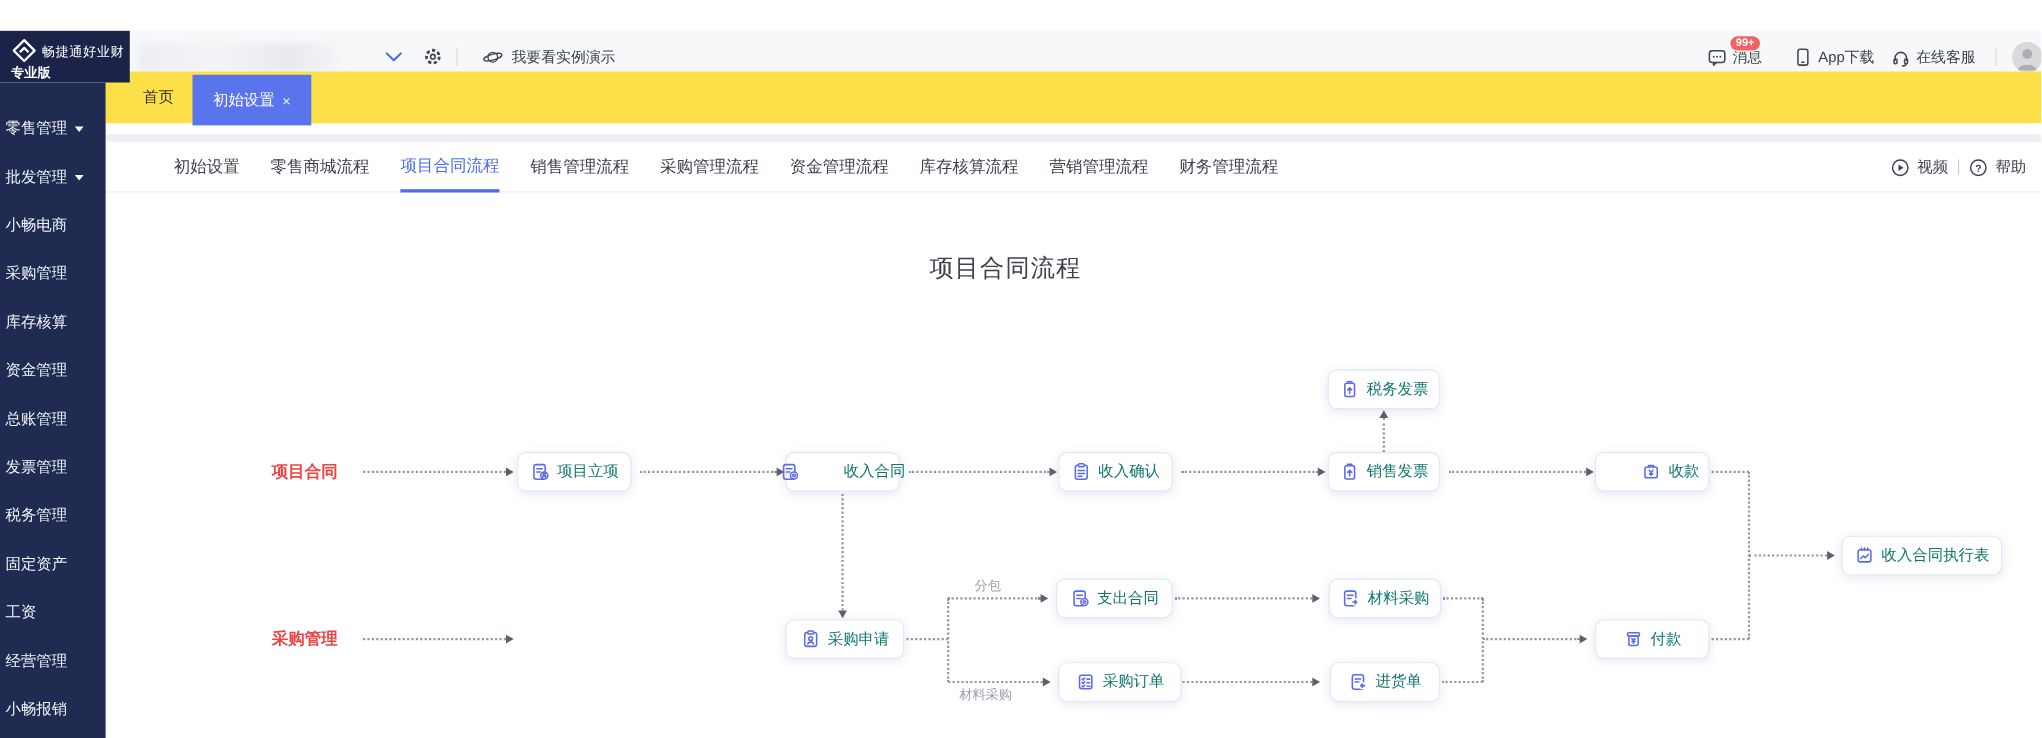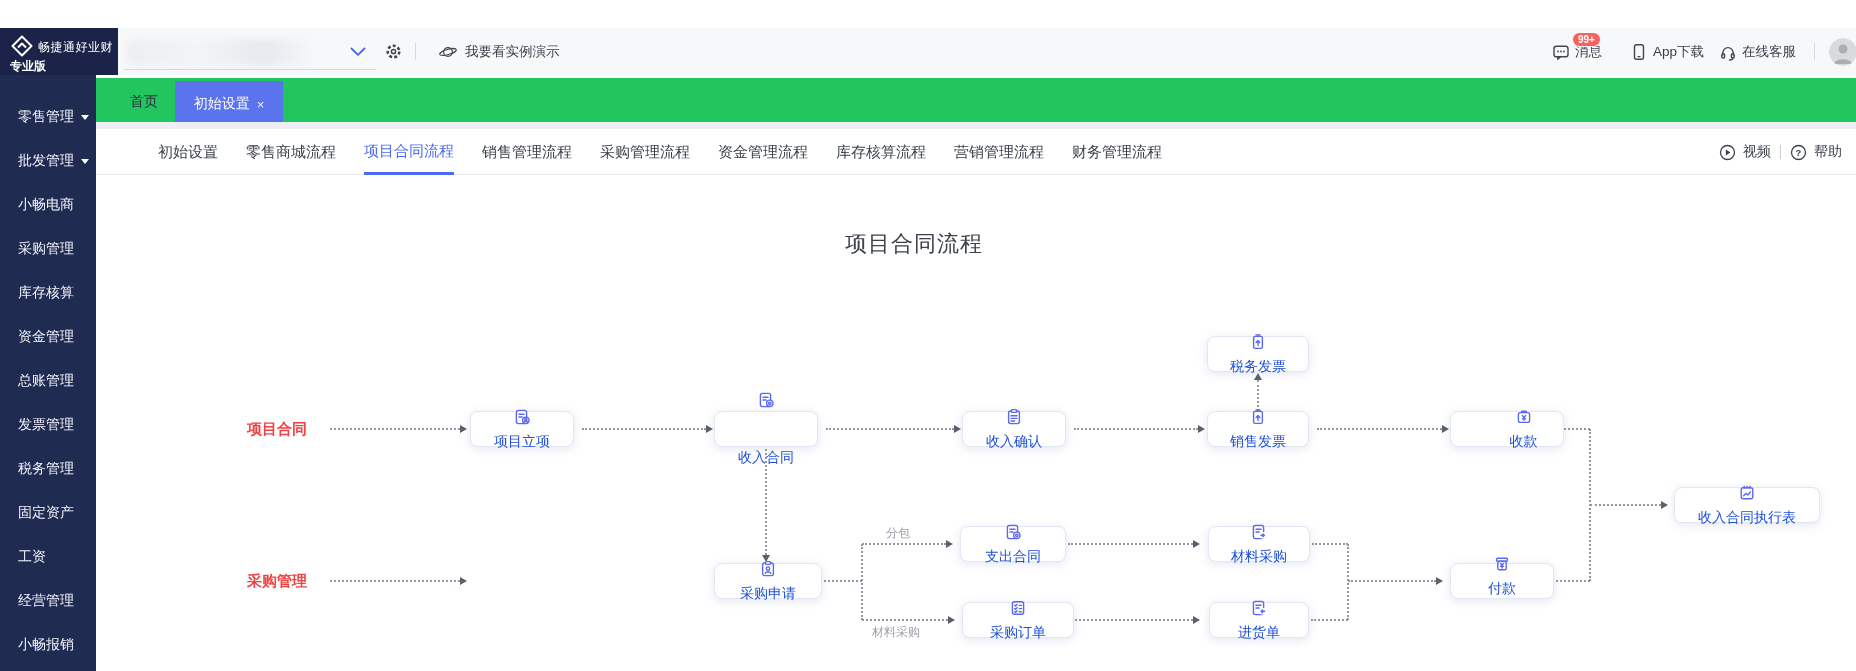--- a/index.html
+++ b/index.html
@@ -9,38 +9,38 @@
   .white-strip{position:absolute;left:0;top:0;width:100%;height:28px;background:#ffffff;}
   
   .logo-block{position:absolute;left:0;top:28px;width:118px;height:47px;background:#1b2448;z-index:6;color:#fff;}
   .logo-mark{position:absolute;left:11px;top:36px-28px;}
   .logo-mark{left:11px;top:7px;}
   .brand-name{position:absolute;left:38px;top:11px;font-size:12px;color:#fff;white-space:nowrap;letter-spacing:.5px;}
   .brand-edition{position:absolute;left:10px;top:30px;font-size:12px;font-weight:bold;color:#fff;}
   
   .sidebar{position:absolute;left:0;top:75px;width:96px;height:596px;background:#202b52;z-index:5;}
   .side-item{position:absolute;left:0;width:96px;height:22px;display:flex;align-items:center;padding-left:5px;
-             box-sizing:border-box;color:#f2f4fa;font-size:14px;font-weight:500;cursor:pointer;white-space:nowrap;margin-left:13px;}
+             box-sizing:border-box;color:#f2f4fa;font-size:14px;font-weight:500;cursor:pointer;white-space:nowrap;}
   .caret-down{width:0;height:0;border-left:4px solid transparent;border-right:4px solid transparent;
               border-top:5px solid #ffffff;margin-left:7px;}
   
   .header{position:absolute;left:118px;top:28px;right:0;height:47px;background:#f7f8fa;}
   .redacted{position:absolute;left:8px;top:11px;width:185px;height:27px;border-radius:6px;
             background:linear-gradient(90deg,#eceef2 0%,#f3f4f7 40%,#e7e9ee 75%,#f5f6f8 100%);filter:blur(3px);}
   .search-underline{position:absolute;left:6px;top:41px;width:252px;height:1px;background:#d5d8de;}
   .hdr-abs{position:absolute;top:0;height:47px;display:flex;align-items:center;}
   .hdr-text{font-size:13.5px;color:#3a3e48;white-space:nowrap;}
   .vdiv{width:1px;height:17px;background:#d8dade;}
   .hdr-right{position:absolute;left:1434px;top:0;height:47px;display:flex;align-items:center;color:#3a3e48;font-size:13.5px;white-space:nowrap;}
   .hdr-item{display:flex;align-items:center;gap:5px;cursor:pointer;position:relative;}
   .msg-badge{position:absolute;top:-11px;left:20px;background:#f56060;color:#fff;font-size:10px;font-weight:bold;
              padding:1px 5px;border-radius:9px;border:1.5px solid #fff;line-height:11px;}
   .avatar{width:28px;height:28px;border-radius:50%;overflow:hidden;flex:0 0 auto;cursor:pointer;}
   
-  .tabstrip{position:absolute;left:96px;top:78px;right:0;height:47px;background:#22c55e;}
+  .tabstrip{position:absolute;left:96px;top:65px;right:0;height:47px;background:#fde047;}
   .tab-home{position:absolute;left:20px;top:0;height:47px;line-height:47px;padding:0 14px;font-size:14px;color:#2f333d;cursor:pointer;}
   .tab-active{position:absolute;left:79px;top:3px;height:46px;width:108px;background:#5a74ee;color:#fff;
               display:flex;align-items:center;justify-content:center;gap:7px;font-size:14px;cursor:pointer;}
   .tab-close{font-size:13px;opacity:.9;cursor:pointer;}
   .gap-band{position:absolute;left:96px;top:122px;right:0;height:7px;background:#edeff4;}
   
   .content{position:absolute;left:96px;top:129px;right:0;bottom:0;background:#fff;}
   .subbar{position:absolute;left:0;top:0;right:0;height:46px;border-bottom:1px solid #e9ebf1;
           display:flex;align-items:center;padding-left:62px;gap:28px;box-sizing:border-box;}
   .subtab{font-size:15px;color:#3c414c;height:46px;line-height:45px;cursor:pointer;box-sizing:border-box;white-space:nowrap;}
@@ -48,21 +48,21 @@
   .page-actions{position:absolute;right:14px;top:0;height:46px;display:flex;align-items:center;gap:7px;
                 color:#3c414c;font-size:14px;}
   .pa-div{width:1px;height:14px;background:#c9ccd4;margin:0 2px;}
   .flow-title{position:absolute;left:518px;top:100px;width:600px;text-align:center;font-size:22px;
               color:#3d424c;font-weight:500;letter-spacing:1px;}
   
   .flow{position:absolute;inset:0;}
   .lane-label{position:absolute;font-size:15px;font-weight:bold;color:#ef4444;white-space:nowrap;z-index:2;}
   .fnode{position:absolute;box-sizing:border-box;height:36px;background:#fff;border:1px solid #e3e6f3;border-radius:8px;
          box-shadow:0 2px 10px rgba(88,105,180,.16);display:flex;align-items:center;justify-content:center;gap:7px;
-         font-size:14px;color:#1d4ed8;font-weight:500;z-index:2;cursor:pointer;white-space:nowrap;flex-direction:column;}
+         font-size:14px;color:#0f766e;font-weight:500;z-index:2;cursor:pointer;white-space:nowrap;}
   .fnode .nico{display:flex;align-items:center;}
   .eh{position:absolute;border-top:2px dotted #9298a3;z-index:1;}
   .ev{position:absolute;border-left:2px dotted #9298a3;z-index:1;}
   .ah{position:absolute;width:0;height:0;z-index:1;}
   .ah.r{border-top:4px solid transparent;border-bottom:4px solid transparent;border-left:7px solid #5d6069;}
   .ah.u{border-left:4px solid transparent;border-right:4px solid transparent;border-bottom:7px solid #5d6069;}
   .ah.d{border-left:4px solid transparent;border-right:4px solid transparent;border-top:7px solid #5d6069;}
   .edge-label{position:absolute;font-size:12px;color:#9aa0ab;z-index:2;white-space:nowrap;}
 </style>
 </head>
@@ -346,21 +346,21 @@
             <svg width="18" height="18" viewBox="0 0 18 18">
               <g fill="none" stroke="#5b68f0" stroke-width="1.4" stroke-linecap="round" stroke-linejoin="round">
                 <rect x="4.6" y="3.4" width="8.8" height="12" rx="1.6"></rect>
                 <path d="M7 2h4"></path>
                 <path d="M9 12.6V7.8M7.2 9.4L9 7.6l1.8 1.8"></path>
               </g>
             </svg>
           </span>
           <span>销售发票</span>
         </div>
-        <div class="fnode" style="left: 1354px; top: 282px; width: 114px; padding-left: 33px;">
+        <div class="fnode" style="left: 1354px; top: 282px; width: 104px; padding-left: 33px;">
           <span class="nico">
             <svg width="18" height="18" viewBox="0 0 18 18">
               <g fill="none" stroke="#5b68f0" stroke-width="1.4" stroke-linecap="round" stroke-linejoin="round">
                 <rect x="3.4" y="4.6" width="11.2" height="9.8" rx="2"></rect>
                 <path d="M6.8 4.6V3.2h4.4v1.4"></path>
                 <path d="M7.3 7.4L9 9.5l1.7-2.1M9 9.5v2.8M7.5 10.8h3"></path>
               </g>
             </svg>
           </span>
           <span>收款</span>
@@ -422,21 +422,21 @@
               <g fill="none" stroke="#5b68f0" stroke-width="1.4" stroke-linecap="round" stroke-linejoin="round">
                 <rect x="3.4" y="2.4" width="10.2" height="13.2" rx="2"></rect>
                 <path d="M6 6.2h5M6 9h3.2"></path>
                 <circle cx="12.9" cy="12.3" r="3.4" fill="#fff" stroke="none"></circle>
                 <path d="M14.6 12.3h-3.4M12.6 10.9l-1.5 1.4 1.5 1.4"></path>
               </g>
             </svg>
           </span>
           <span>进货单</span>
         </div>
-        <div class="fnode" style="left: 1354px; top: 434px; width: 104px; justify-content: flex-end;">
+        <div class="fnode" style="left: 1354px; top: 434px; width: 104px;">
           <span class="nico">
             <svg width="18" height="18" viewBox="0 0 18 18">
               <g fill="none" stroke="#5b68f0" stroke-width="1.4" stroke-linecap="round" stroke-linejoin="round">
                 <rect x="3.6" y="3.2" width="10.8" height="3" rx="1"></rect>
                 <rect x="4.8" y="6.2" width="8.4" height="8.6" rx="1.6"></rect>
                 <path d="M7.5 8.4L9 10.3l1.5-1.9M9 10.3v2.6M7.6 11.2h2.8"></path>
               </g>
             </svg>
           </span>
           <span>付款</span>

